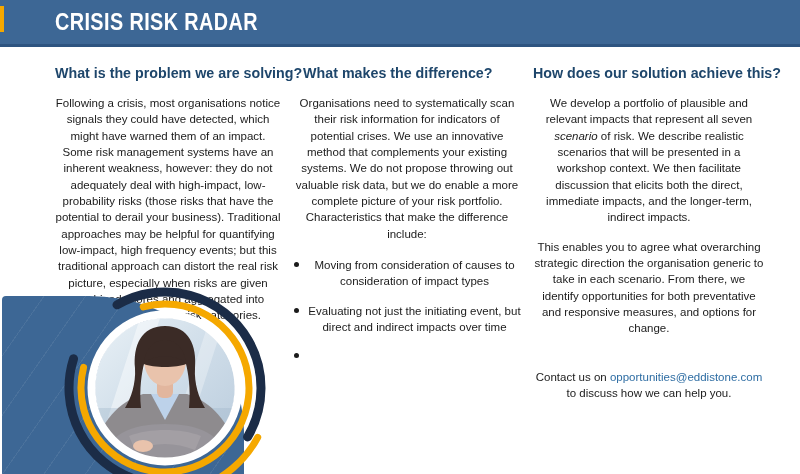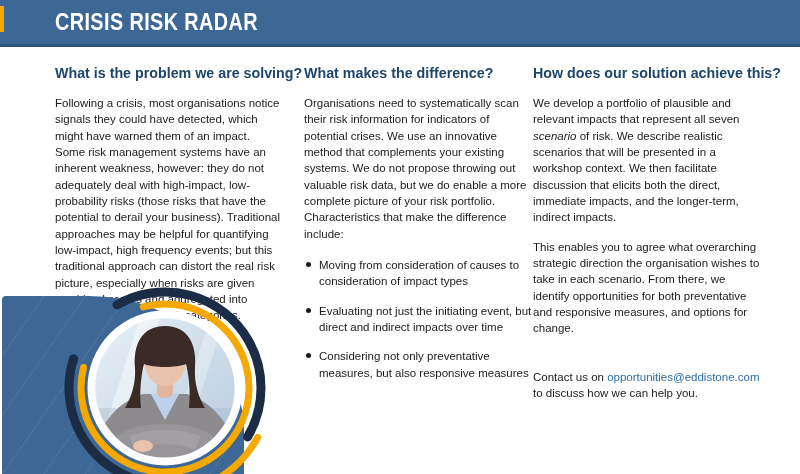--- a/index.html
+++ b/index.html
@@ -5,20 +5,21 @@
   * { box-sizing: border-box; margin: 0; padding: 0; }
   html, body { background: #e8e8e8; }
   body { font-family: "Liberation Sans", sans-serif; }
 
   .page {
     position: relative;
     width: 800px;
     height: 474px;
     background: #ffffff;
     overflow: hidden;
+    text-align: center;
   }
 
   
   .header {
     position: absolute;
     left: 0; top: 0; right: 0;
     height: 44px;
     background: #3D6795;
   }
   .header-edge {
@@ -44,21 +45,21 @@
     transform-origin: left center;
     white-space: nowrap;
   }
 
   
   .col {
     position: absolute;
     top: 64px;
   }
   .col-1 { left: 55px;  width: 226px; }
-  .col-2 { left: 304px; width: 230px; }
+  .col-2 { left: 292px; width: 230px; }
   .col-3 { left: 533px; width: 232px; }
 
   .col h2 {
     color: #1E466B;
     font-size: 15.5px;
     font-weight: bold;
     margin-bottom: 13px;
     transform: scaleX(0.92);
     transform-origin: left center;
     white-space: nowrap;
@@ -143,29 +144,28 @@
       <li>
         <span class="bullet-dot"></span>
         <span>Moving from consideration of causes to consideration of impact types</span>
       </li>
       <li>
         <span class="bullet-dot"></span>
         <span>Evaluating not just the initiating event, but direct and indirect impacts over time</span>
       </li>
       <li>
         <span class="bullet-dot"></span>
-        <span>Considering not only preventative measures, but also responsive measures</span>
       </li>
     </ul>
   </div>
 
   <div class="col col-3">
     <h2>How does our solution achieve this?</h2>
     <p><span>We develop a portfolio of plausible and relevant impacts that represent all seven </span><em>scenario</em><span> of risk. We describe realistic scenarios that will be presented in a workshop context. We then facilitate discussion that elicits both the direct, immediate impacts, and the longer-term, indirect impacts.</span></p>
-    <p>This enables you to agree what overarching strategic direction the organisation wishes to take in each scenario. From there, we identify opportunities for both preventative and responsive measures, and options for change.</p>
+    <p>This enables you to agree what overarching strategic direction the organisation generic to take in each scenario. From there, we identify opportunities for both preventative and responsive measures, and options for change.</p>
 
     <p class="contact"><span>Contact us on </span><a class="email-link">opportunities@eddistone.com</a><span> to discuss how we can help you.</span></p>
   </div>
 
   <div class="blue-panel">
     <div class="panel-stripes"></div>
   </div>
 
   <svg class="portrait-svg" viewBox="0 0 240 240" aria-hidden="true">
     <defs>

